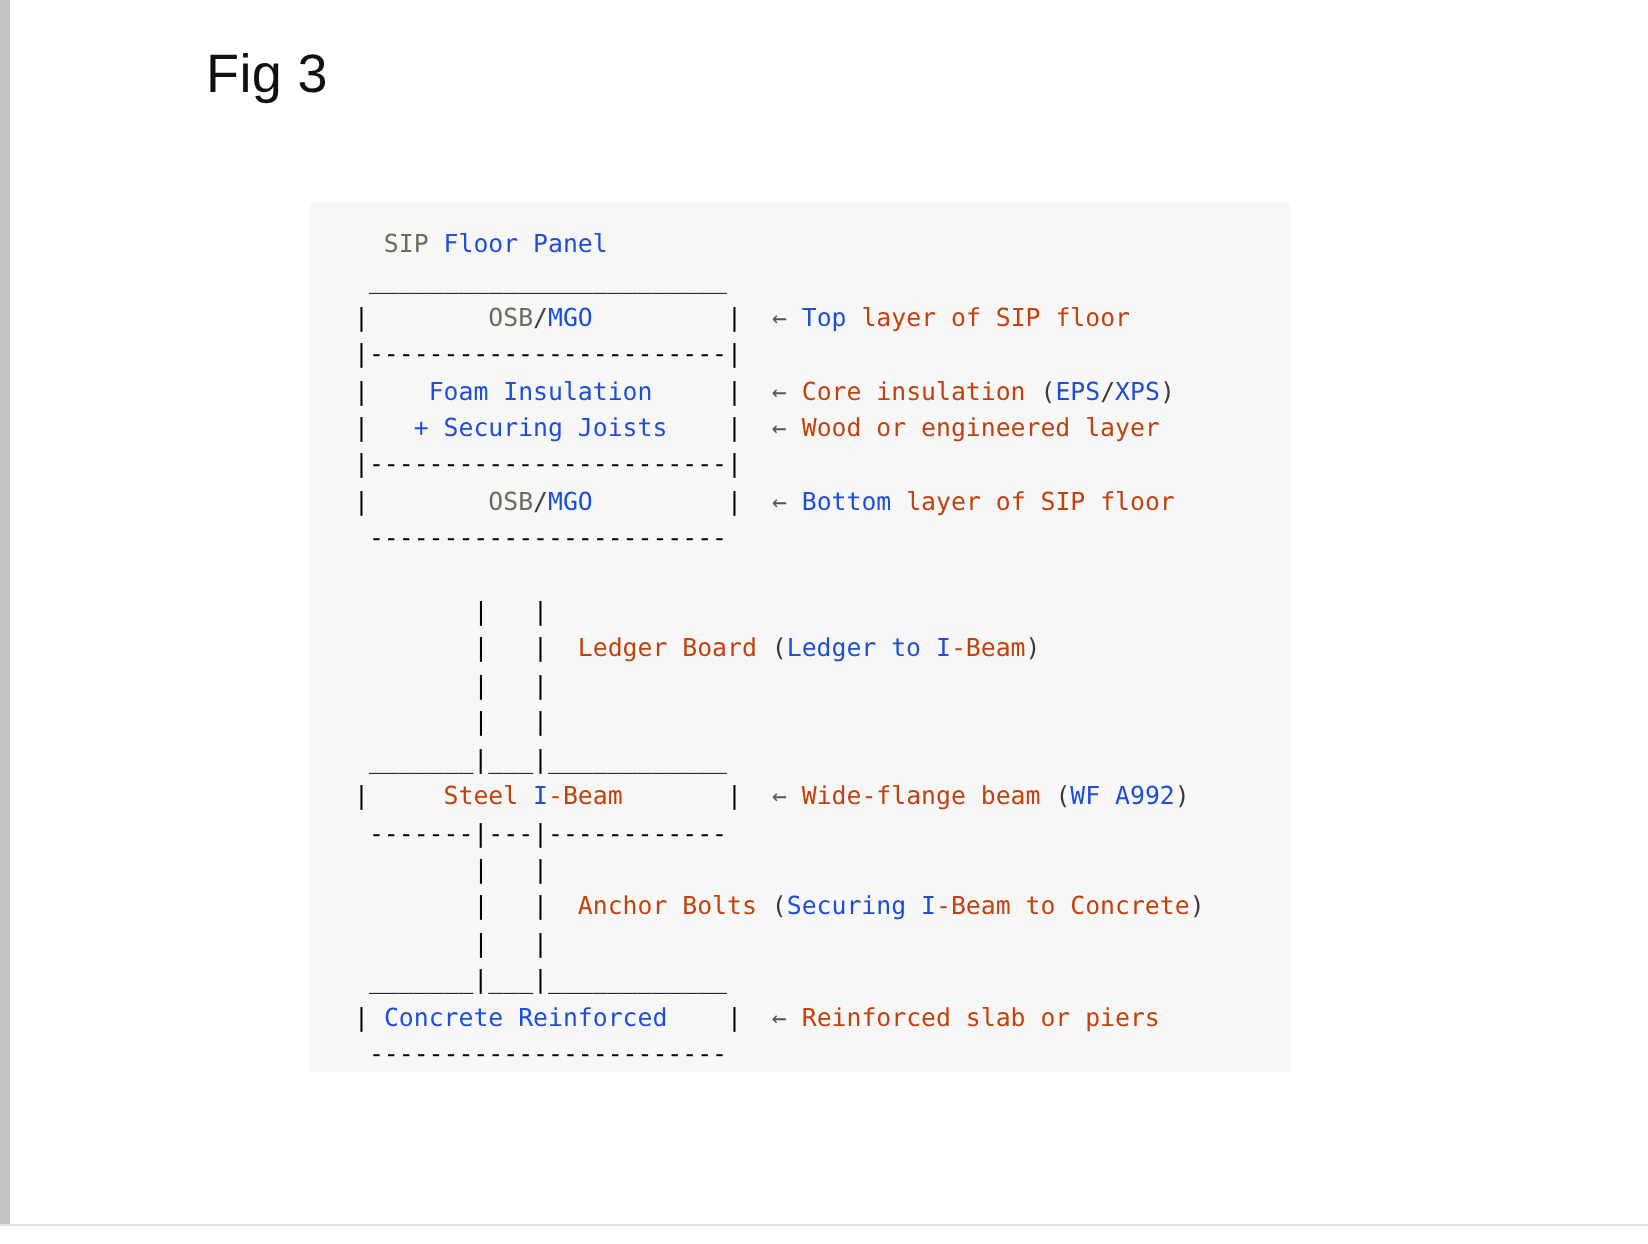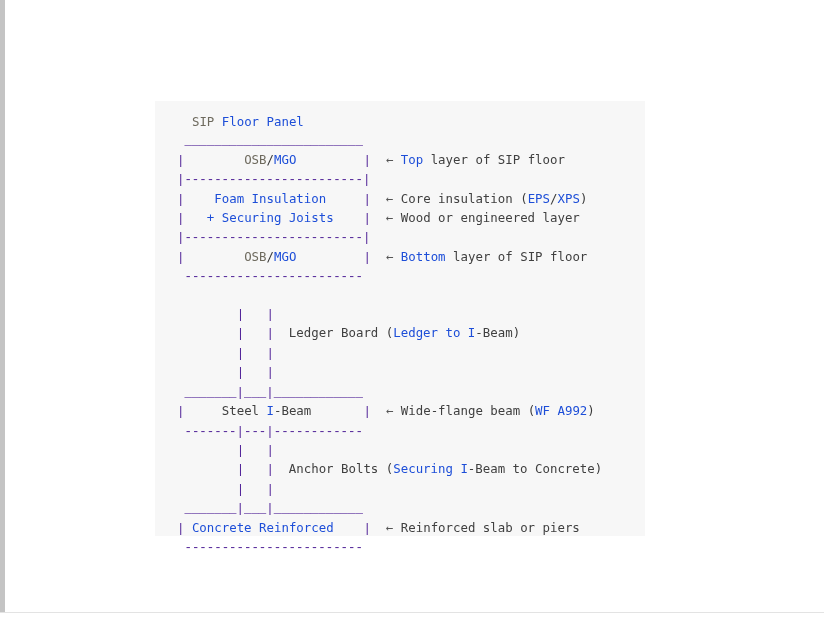--- a/index.html
+++ b/index.html
@@ -73,33 +73,34 @@
     line-height: 18.4px;
     white-space: pre;
     color: #6e6a5e;
     letter-spacing: 0px;
     -webkit-font-smoothing: antialiased;
   }
 
   
   .t-gold   { color: #1d4ed8; }
   .t-gray   { color: #6e6a5e; margin-top: 28px; }
-  .t-mute   { color: #404040; }
+  .t-mute   { color: #c2410c; }
   .t-dark   { color: #3a3a3a; }
-  .t-rule   { color: #4c1d95; font-family: Liberation Mono, monospace; }
+  .t-rule   { color: #000000; }
   .t-arrow  { color: #555555; }
 </style>
 </head>
 <body>
 
 <div class="page-gutter"></div>
 <div class="page-bottom-rule"></div>
 
 <div class="page">
 
+  <div class="fig-title">Fig 3</div>
 
   <div class="ascii-panel">
     <pre class="ascii-art"><span class="t-gray">  SIP</span><span class="t-gold"> Floor Panel</span>
  <span class="t-rule">________________________</span>
 <span class="t-rule">|</span>        <span class="t-gray">OSB</span><span class="t-dark">/</span><span class="t-gold">MGO</span>         <span class="t-rule">|</span>  <span class="t-arrow">←</span> <span class="t-gold">Top</span><span class="t-mute"> layer of SIP floor</span>
 <span class="t-rule">|------------------------|</span>
 <span class="t-rule">|</span>    <span class="t-gold">Foam Insulation</span>     <span class="t-rule">|</span>  <span class="t-arrow">←</span> <span class="t-mute">Core insulation </span><span class="t-dark">(</span><span class="t-gold">EPS</span><span class="t-dark">/</span><span class="t-gold">XPS</span><span class="t-dark">)</span>
 <span class="t-rule">|</span>   <span class="t-gold">+ Securing Joists</span>    <span class="t-rule">|</span>  <span class="t-arrow">←</span> <span class="t-mute">Wood or engineered layer</span>
 <span class="t-rule">|------------------------|</span>
 <span class="t-rule">|</span>        <span class="t-gray">OSB</span><span class="t-dark">/</span><span class="t-gold">MGO</span>         <span class="t-rule">|</span>  <span class="t-arrow">←</span> <span class="t-gold">Bottom</span><span class="t-mute"> layer of SIP floor</span>

